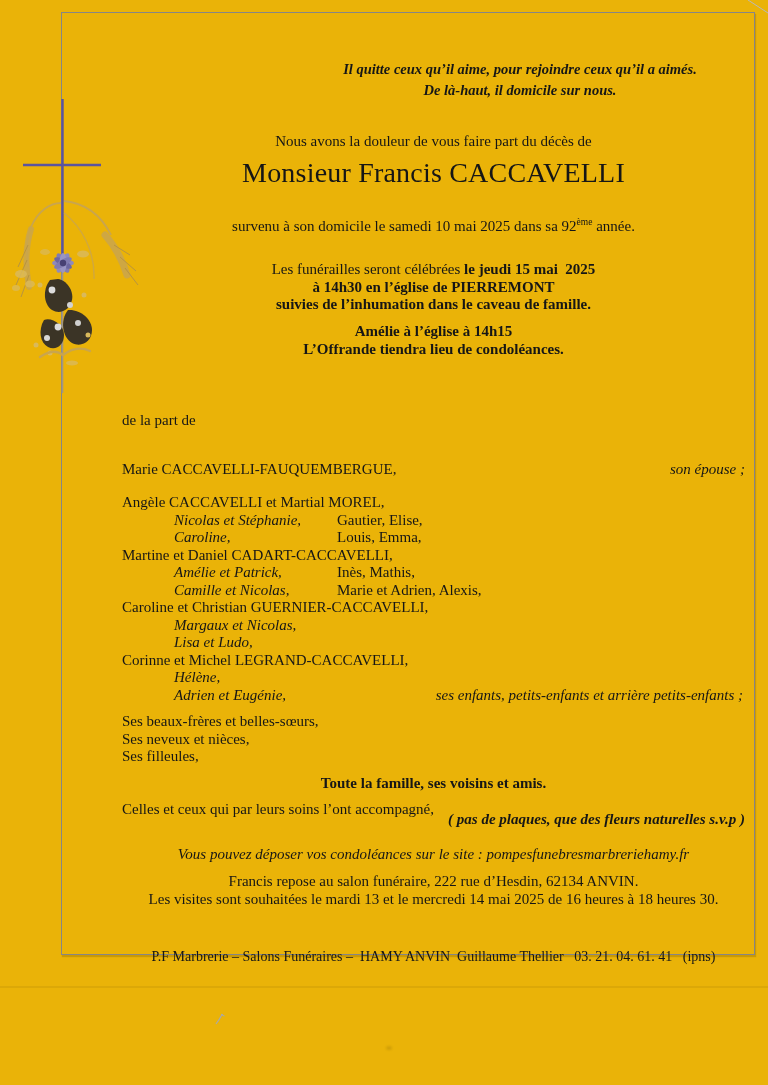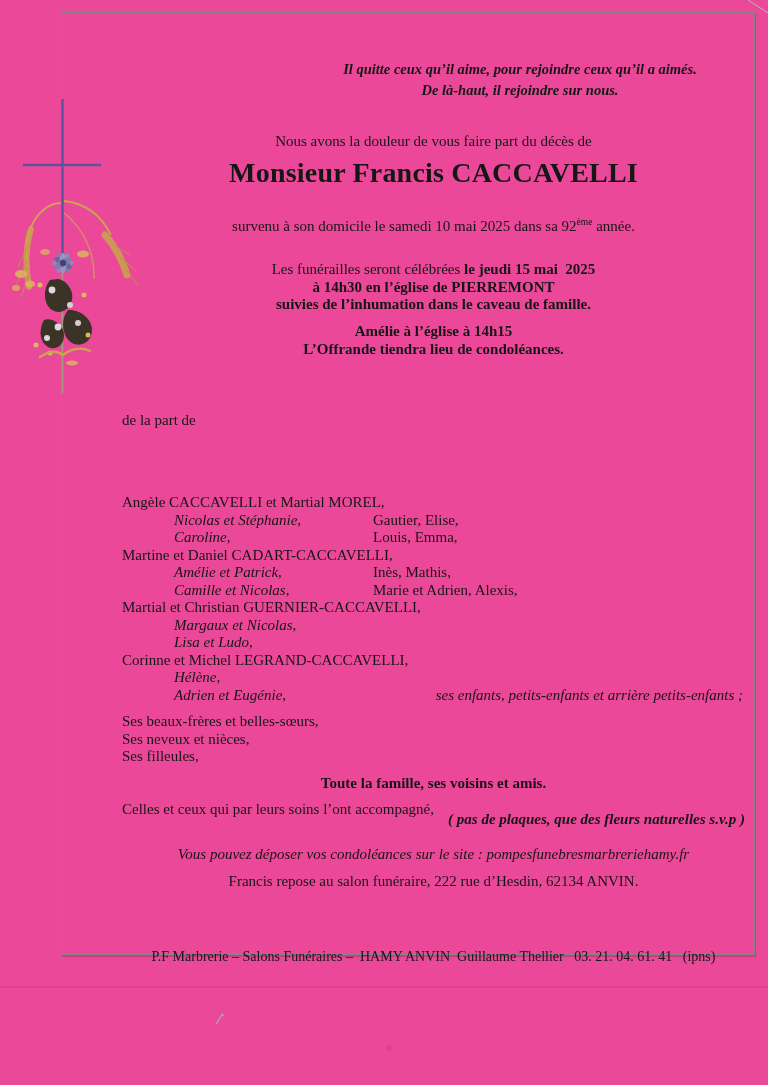--- a/index.html
+++ b/index.html
@@ -1,52 +1,52 @@
 <!DOCTYPE html>
 <html lang="fr"><head>
 <meta charset="utf-8">
 <style>
   * { margin:0; padding:0; box-sizing:border-box; }
   html,body { background:#ffffff; }
   .scan-page {
     position:relative;
     width:768px; height:1085px;
-    background:#ec4899;
+    background:#eab308;
     font-family:"Liberation Serif","DejaVu Serif",serif;
     color:#161616;
     overflow:hidden;
   }
   .frame {
     position:absolute; left:61px; top:12px;
     width:694px; height:943px;
     border:1.5px solid #868686;
     box-shadow:1px 2px 1px rgba(0,0,0,0.14);
     background:transparent;
   }
   .blk { position:absolute; left:122px; width:623px; font-size:15px; line-height:17.5px; }
   .center { text-align:center; white-space:nowrap; }
   .epigraph {
     position:absolute; left:295px; top:59px; width:450px;
     text-align:center; font-weight:bold; font-style:italic;
     font-size:14.5px; line-height:21px; white-space:nowrap;
   }
   .intro      { top:133px; }
-  .name       { top:156px; font-size:28px; font-weight:bold; line-height:34px; letter-spacing:0.2px;text-align:center; }
+  .name       { top:156px; font-size:28px; font-weight:normal; line-height:34px; letter-spacing:0.2px;text-align:center; }
   .survenu    { top:218px; }
   .survenu sup{ font-size:9.5px; vertical-align:super; line-height:0; }
   .funeral    { top:261px; font-weight:bold; line-height:17.6px; }
   .funeral .reg { font-weight:normal; }
   .meeting    { top:323px; font-weight:bold; line-height:17.6px; }
   .de-la-part { top:412px; }
   .spouse-row { top:461px; display:flex; justify-content:space-between; }
   .spouse-row .rel { font-style:italic; }
   .family     { top:494px; line-height:17.5px; }
   .f-children { padding-left:52px; position:relative; }
   .f-children .col1 { display:inline-block; width:163px; font-style:italic; }
-  .f-children .col2 { display:inline-block;margin-left:36px; }
+  .f-children .col2 { display:inline-block; }
   .f-children .rel  { position:absolute; right:2px; top:0; font-style:italic; white-space:nowrap; }
   .others     { top:713px; line-height:17.6px; }
   .toute      { top:775px; font-weight:bold; }
   .celles     { top:794px;margin-top:7px; }
   .plaques    { top:811px; text-align:right; font-weight:bold; font-style:italic; }
   .site       { top:846px; font-style:italic; }
   .repose     { top:872px; line-height:18px; }
   .repose div { white-space:nowrap; text-align:center; }
   .footer     { top:948px; font-size:14px; }
   .artwork    { position:absolute; left:0; top:95px; width:140px; height:310px; }
@@ -109,68 +109,73 @@
     <circle cx="36" cy="250" r="2.5" fill="#d9b95c"></circle>
     <circle cx="50" cy="258" r="2.5" fill="#d9b95c"></circle>
 
     <path d="M40,262 C50,255 58,256 63,260" fill="none" stroke="#c9a54e" stroke-width="2.4" stroke-linecap="round"></path>
     <path d="M63,260 C72,253 82,252 90,256" fill="none" stroke="#c9a54e" stroke-width="2.4" stroke-linecap="round"></path>
     <ellipse cx="72" cy="268" rx="6" ry="2.6" fill="#d9b95c" opacity="0.8"></ellipse>
   </svg>
 
   <div class="epigraph">
     <div>Il quitte ceux qu’il aime, pour rejoindre ceux qu’il a aimés.</div>
-    <div>De là-haut, il rejoindre sur nous.</div>
+    <div>De là-haut, il domicile sur nous.</div>
   </div>
 
   <div class="blk center intro">Nous avons la douleur de vous faire part du décès de</div>
   <div class="blk center name">Monsieur Francis CACCAVELLI</div>
   <div class="blk center survenu"><span>survenu à son domicile le samedi 10 mai 2025 dans sa 92</span><sup>ème</sup><span> année.</span></div>
 
   <div class="blk center funeral">
     <div><span class="reg">Les funérailles seront célébrées </span><span>le jeudi 15 mai &nbsp;2025</span></div>
     <div>à 14h30 en l’église de PIERREMONT</div>
     <div>suivies de l’inhumation dans le caveau de famille.</div>
   </div>
   <div class="blk center meeting">
     <div>Amélie à l’église à 14h15</div>
     <div>L’Offrande tiendra lieu de condoléances.</div>
   </div>
 
   <div class="blk de-la-part">de la part de</div>
 
+  <div class="blk spouse-row">
+    <span>Marie CACCAVELLI-FAUQUEMBERGUE,</span>
+    <span class="rel">son épouse ;</span>
+  </div>
 
   <div class="blk family">
     <div class="f-parent">Angèle CACCAVELLI et Martial MOREL,</div>
     <div class="f-children"><span class="col1">Nicolas et Stéphanie,</span><span class="col2">Gautier, Elise,</span></div>
     <div class="f-children"><span class="col1">Caroline,</span><span class="col2">Louis, Emma,</span></div>
     <div class="f-parent">Martine et Daniel CADART-CACCAVELLI,</div>
     <div class="f-children"><span class="col1">Amélie et Patrick,</span><span class="col2">Inès, Mathis,</span></div>
     <div class="f-children"><span class="col1">Camille et Nicolas,</span><span class="col2">Marie et Adrien, Alexis,</span></div>
-    <div class="f-parent">Martial et Christian GUERNIER-CACCAVELLI,</div>
+    <div class="f-parent">Caroline et Christian GUERNIER-CACCAVELLI,</div>
     <div class="f-children"><span class="col1">Margaux et Nicolas,</span><span class="col2"></span></div>
     <div class="f-children"><span class="col1">Lisa et Ludo,</span><span class="col2"></span></div>
     <div class="f-parent">Corinne et Michel LEGRAND-CACCAVELLI,</div>
     <div class="f-children"><span class="col1">Hélène,</span><span class="col2"></span></div>
     <div class="f-children"><span class="col1">Adrien et Eugénie,</span><span class="rel">ses enfants, petits-enfants et arrière petits-enfants ;</span></div>
   </div>
 
   <div class="blk others">
     <div>Ses beaux-frères et belles-sœurs,</div>
     <div>Ses neveux et nièces,</div>
     <div>Ses filleules,</div>
   </div>
 
   <div class="blk center toute">Toute la famille, ses voisins et amis.</div>
   <div class="blk celles">Celles et ceux qui par leurs soins l’ont accompagné,</div>
   <div class="blk plaques">( pas de plaques, que des fleurs naturelles s.v.p )</div>
   <div class="blk center site">Vous pouvez déposer vos condoléances sur le site : pompesfunebresmarbreriehamy.fr</div>
 
   <div class="blk repose">
     <div>Francis repose au salon funéraire, 222 rue d’Hesdin, 62134 ANVIN.</div>
+    <div>Les visites sont souhaitées le mardi 13 et le mercredi 14 mai 2025 de 16 heures à 18 heures 30.</div>
   </div>
 
   <div class="blk center footer">P.F Marbrerie – Salons Funéraires –&nbsp; HAMY ANVIN&nbsp; Guillaume Thellier&nbsp;&nbsp; 03. 21. 04. 61. 41&nbsp;&nbsp; (ipns)</div>
 
   <div class="scan-shadow-line"></div>
   <svg class="scan-mark-slash" viewBox="0 0 12 14">
       <path d="M2,12 C5,8 7,5 8,2 M8,2 C8.5,3.5 9.5,4 10.5,4" fill="none" stroke="#a9a9a9" stroke-width="1.2"></path>
     </svg>
   <svg class="scan-scratch" viewBox="0 0 24 14">
       <line x1="4" y1="0" x2="24" y2="13" stroke="#b8b8b8" stroke-width="1"></line>

